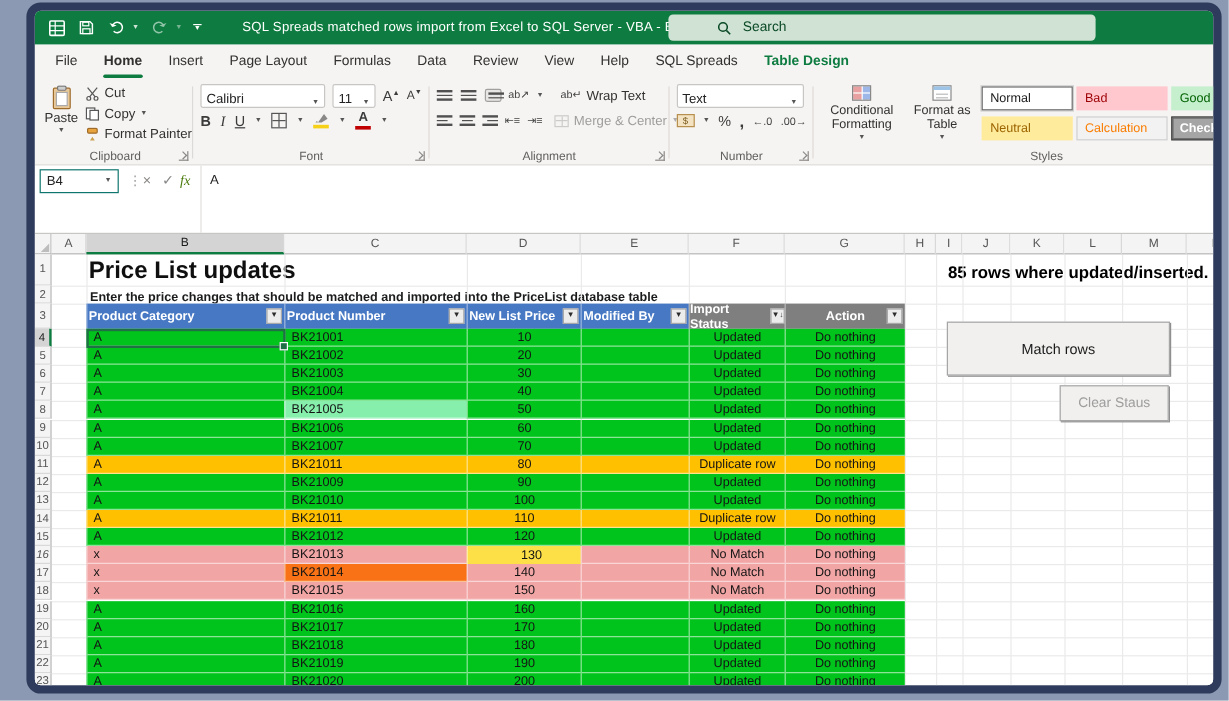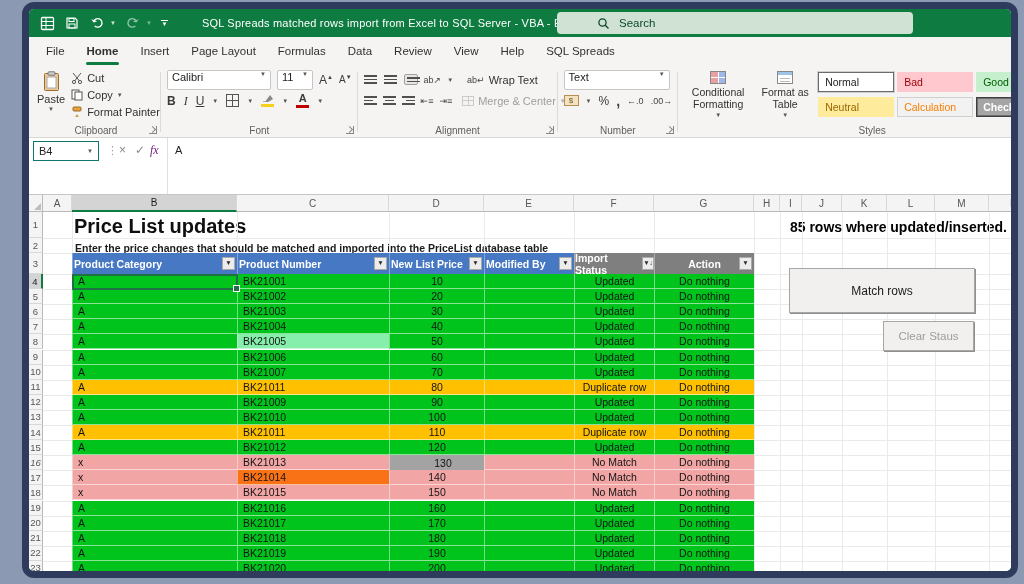--- a/index.html
+++ b/index.html
@@ -26,21 +26,21 @@
 .ribbon{flex:0 0 73px;background:#f6f4f3;border-bottom:1px solid #d9d7d5;display:flex;padding:2px 0 0 2px}
 .rgroup{position:relative;padding:2px 6px 14px 6px}
 .rgroup::after{content:"";position:absolute;right:0;top:5px;bottom:5px;width:1px;background:#dcdad8}
 .rlabel{position:absolute;bottom:1px;left:0;right:0;text-align:center;font-size:10px;color:#605e5c}
 .launcher{position:absolute;right:4px;bottom:3px;width:8px;height:8px;border-right:1.5px solid #8a8886;border-bottom:1.5px solid #8a8886}
 .launcher::before{content:"";position:absolute;left:1px;top:1px;width:4px;height:4px;border-right:1px solid #8a8886;border-bottom:1px solid #8a8886;transform:rotate(-45deg)}
 .rrow{display:flex;align-items:center;gap:6px;height:21px}
 .sbtn{display:flex;align-items:center;gap:4px;font-size:11px;color:#323130;height:17px;padding:0 2px;white-space:nowrap}
 .paste{width:44px;display:flex;flex-direction:column;align-items:center;font-size:11px;color:#323130;gap:1px;padding-top:2px}
 .clip-body{display:flex;gap:4px}
-.combo{height:20px;background:#fff;border:1px solid #c8c6c4;border-radius:2px;font-size:11px;color:#222;display:flex;align-items:flex-start;justify-content:space-between;padding:0 4px;gap:4px}
+.combo{height:20px;background:#fff;border:1px solid #c8c6c4;border-radius:2px;font-size:11px;color:#222;display:flex;align-items:flex-end;justify-content:space-between;padding:0 4px;gap:4px}
 .tico{font-size:12px;color:#3b3b3b;line-height:1}
 .dd{font-size:6px;color:#555}
 .bars{display:flex;flex-direction:column;gap:2px;width:14px}
 .bars i{display:block;height:1.6px;background:#505050}
 .bars.left i:nth-child(2),.bars.right i:nth-child(2),.bars.center i:nth-child(2){width:9px}
 .bars i{width:13px}
 .bars.left i:nth-child(2){align-self:flex-start}
 .bars.center i:nth-child(2){align-self:center}
 .bars.right i:nth-child(2){align-self:flex-end}
 .bars.boxed{border:1px solid #a0a0a0;padding:2px;border-radius:2px;background:#e8e6e4}
@@ -157,20 +157,21 @@
         <div class="tab">File</div>
         <div class="tab active">Home</div>
         <div class="tab">Insert</div>
         <div class="tab">Page Layout</div>
         <div class="tab">Formulas</div>
         <div class="tab">Data</div>
         <div class="tab">Review</div>
         <div class="tab">View</div>
         <div class="tab">Help</div>
         <div class="tab">SQL Spreads</div>
+        <div class="tab contextual">Table Design</div>
       </div>
 
     <div class="ribbon">
 
       <div class="rgroup" style="width:130px">
         <div class="clip-body">
           <div class="paste">
             <svg width="19" height="21" viewBox="0 0 19 21">
                 <rect x="2.5" y="2.5" width="14" height="17" rx="1" fill="#e9c89a" stroke="#9e6b2b"></rect>
                 <rect x="6" y="0.8" width="7" height="3.4" rx="1" fill="#cfcfcf" stroke="#777"></rect>
@@ -344,21 +345,21 @@
     </div>
 
     <div class="formulabar">
       <div class="namebox">
           <span>B4</span>
           <span class="dd">▼</span>
         </div>
       <span class="fxdots">⋮</span>
       <span class="fxico" style="left:90px">×</span>
       <span class="fxico" style="left:106px">✓</span>
-      <span class="fxico" style="left:121px;font-style:italic;font-family:'Liberation Serif',serif;color:#701a75">fx</span>
+      <span class="fxico" style="left:121px;font-style:italic;font-family:'Liberation Serif',serif;color:#4d7c0f">fx</span>
       <span class="fxdivider"></span>
       <span class="fxval">A</span>
     </div>
 
     <div class="sheet" id="sheet">
       <div class="corner"></div>
       <div class="sheet-title">Price List updates</div>
       <div class="sheet-sub">Enter the price changes that should be matched and imported into the PriceList database table</div>
       <div class="sheet-note">85 rows where updated/inserted.</div>
       <div class="xlbtn" style="left:760px;top:73px;width:186px;height:45px">Match rows</div>
@@ -527,21 +528,21 @@
         <div class="td c" style="left: 545px; top: 230px; width: 80px; height: 15.1px; background: rgb(255, 192, 0);">Duplicate row</div>
         <div class="td c" style="left: 625px; top: 230px; width: 100px; height: 15.1px; background: rgb(255, 192, 0);">Do nothing</div>
         <div class="td l" style="left: 43px; top: 245.1px; width: 165px; height: 15.1px; background: rgb(0, 196, 28);">A</div>
         <div class="td l" style="left: 208px; top: 245.1px; width: 152px; height: 15.1px; background: rgb(0, 196, 28);">BK21012</div>
         <div class="td c" style="left: 360px; top: 245.1px; width: 95px; height: 15.1px; background: rgb(0, 196, 28);">120</div>
         <div class="td c" style="left: 455px; top: 245.1px; width: 90px; height: 15.1px; background: rgb(0, 196, 28);"></div>
         <div class="td c" style="left: 545px; top: 245.1px; width: 80px; height: 15.1px; background: rgb(0, 196, 28);">Updated</div>
         <div class="td c" style="left: 625px; top: 245.1px; width: 100px; height: 15.1px; background: rgb(0, 196, 28);">Do nothing</div>
         <div class="td l" style="left: 43px; top: 260.2px; width: 165px; height: 15.1px; background: rgb(242, 165, 165);">x</div>
         <div class="td l" style="left: 208px; top: 260.2px; width: 152px; height: 15.1px; background: rgb(242, 165, 165);">BK21013</div>
-        <div class="td c" style="left: 360px; top: 260.2px; width: 95px; height: 17px; background: #a3a3a3; padding-left: 12px;">130</div>
+        <div class="td c" style="left: 360px; top: 260.2px; width: 95px; height: 17px; background: #fde047; padding-left: 12px;">130</div>
         <div class="td c" style="left: 455px; top: 260.2px; width: 90px; height: 15.1px; background: rgb(242, 165, 165);"></div>
         <div class="td c" style="left: 545px; top: 260.2px; width: 80px; height: 15.1px; background: rgb(242, 165, 165);">No Match</div>
         <div class="td c" style="left: 625px; top: 260.2px; width: 100px; height: 15.1px; background: rgb(242, 165, 165);">Do nothing</div>
         <div class="td l" style="left: 43px; top: 275.3px; width: 165px; height: 15.1px; background: rgb(242, 165, 165);">x</div>
         <div class="td l" style="left: 208px; top: 275.3px; width: 152px; height: 15.1px; background: #f97316;">BK21014</div>
         <div class="td c" style="left: 360px; top: 275.3px; width: 95px; height: 15.1px; background: rgb(242, 165, 165);">140</div>
         <div class="td c" style="left: 455px; top: 275.3px; width: 90px; height: 15.1px; background: rgb(242, 165, 165);"></div>
         <div class="td c" style="left: 545px; top: 275.3px; width: 80px; height: 15.1px; background: rgb(242, 165, 165);">No Match</div>
         <div class="td c" style="left: 625px; top: 275.3px; width: 100px; height: 15.1px; background: rgb(242, 165, 165);">Do nothing</div>
         <div class="td l" style="left: 43px; top: 290.4px; width: 165px; height: 15.1px; background: rgb(242, 165, 165);">x</div>

